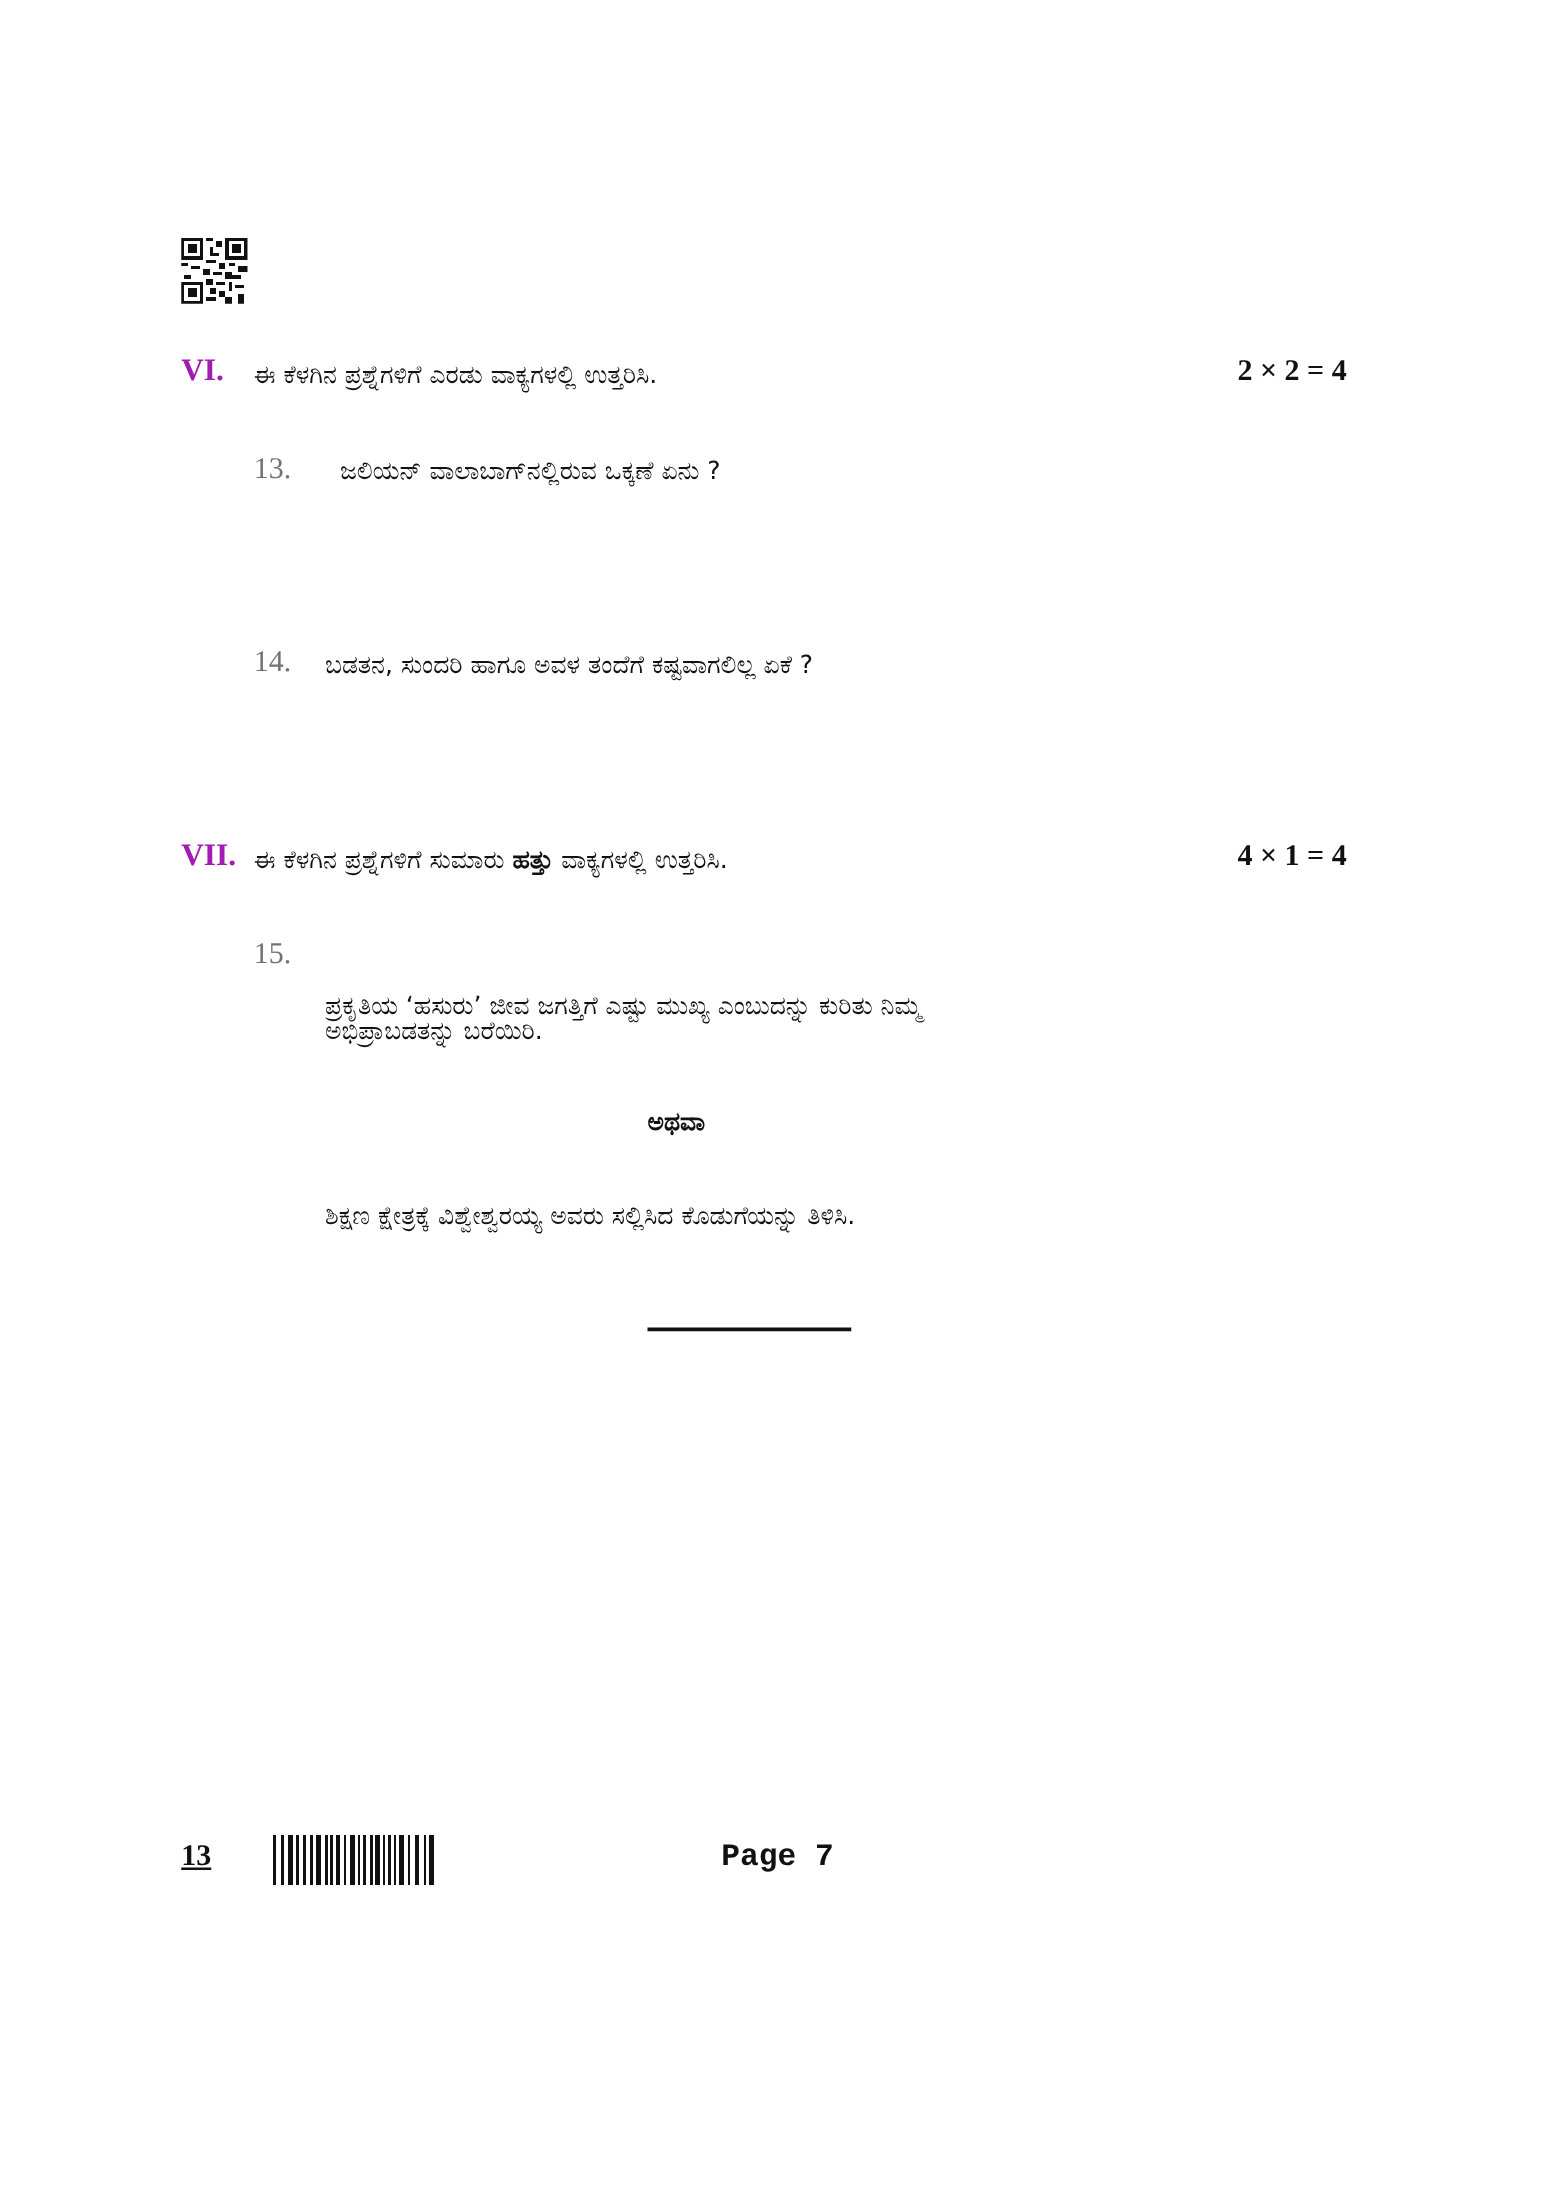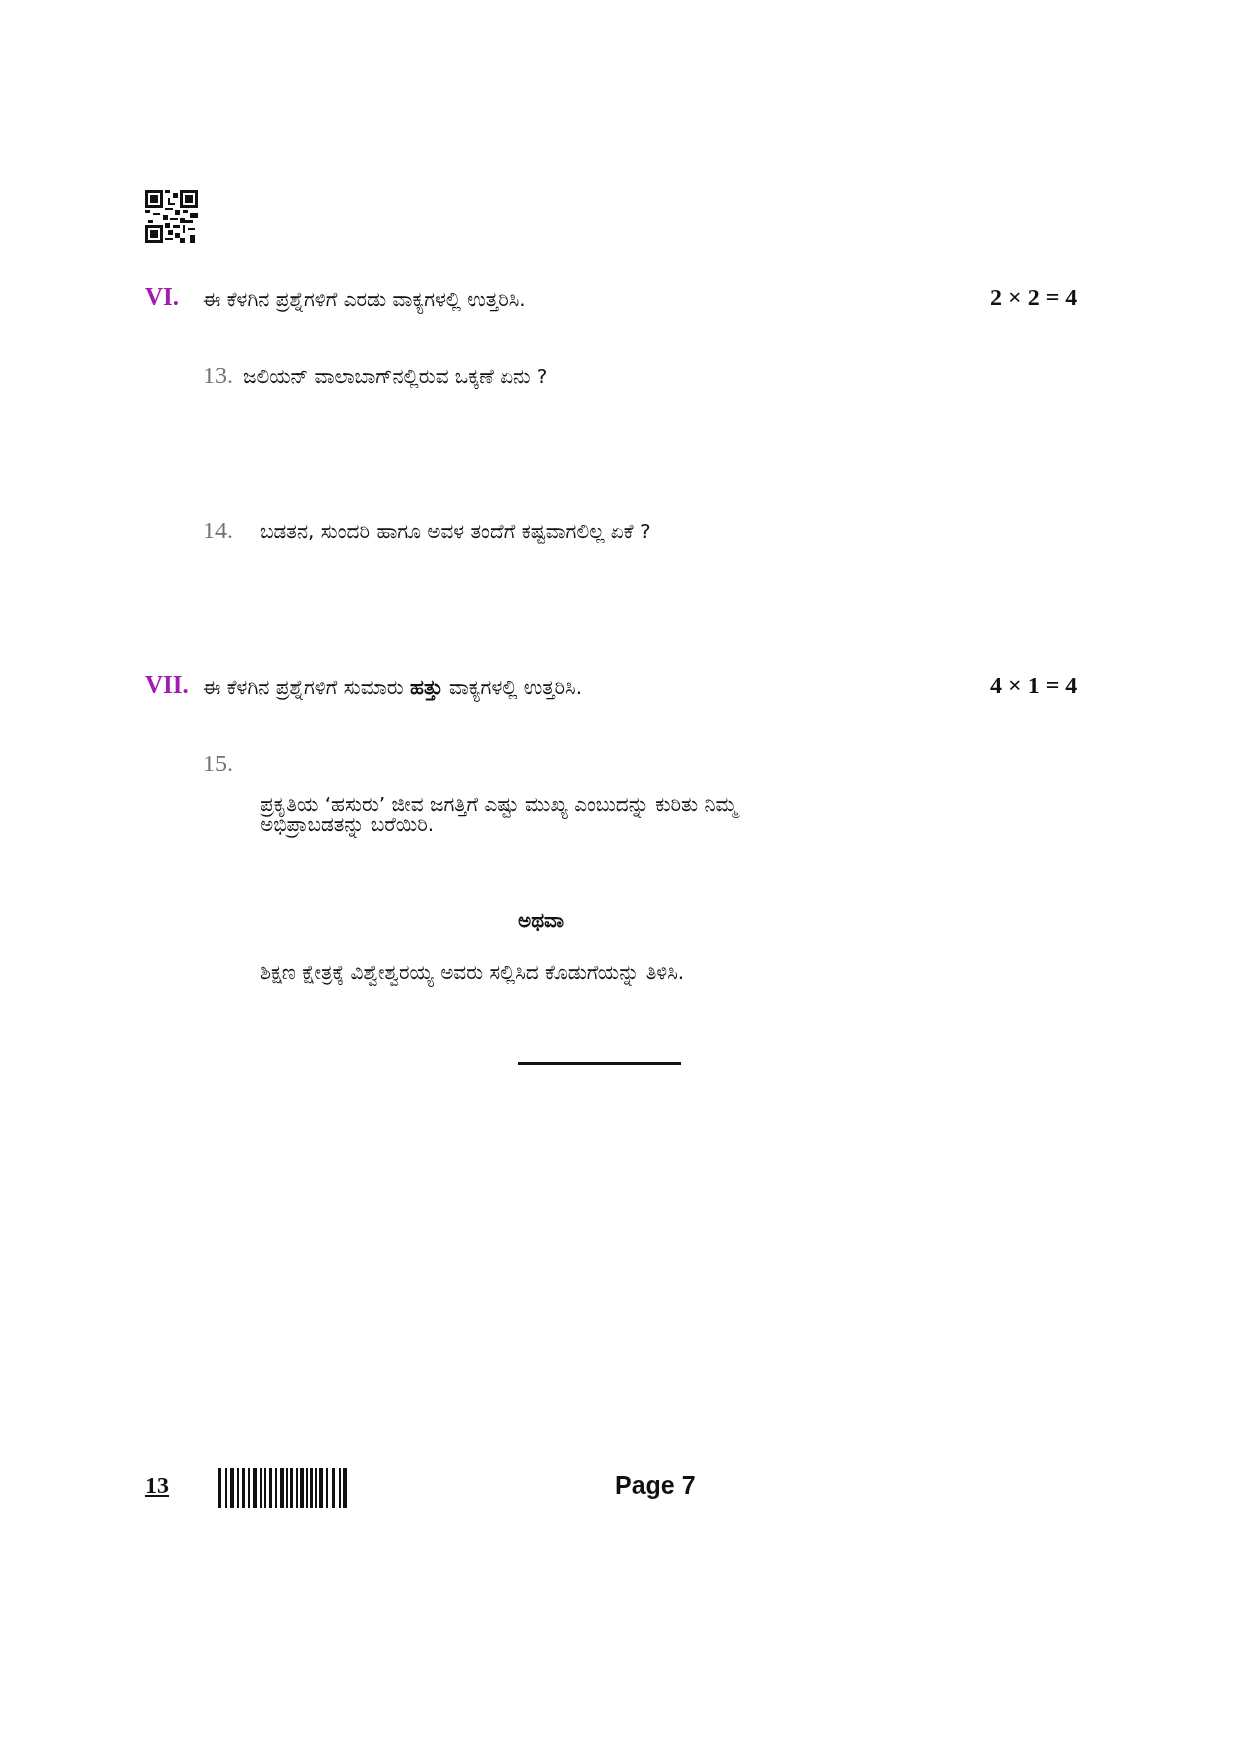--- a/index.html
+++ b/index.html
@@ -37,41 +37,40 @@
       font-weight: bold;
       font-size: 24px;
       color: #111;
       white-space: nowrap;
     }
     .qnum {
       font-family: "Liberation Serif", "DejaVu Serif", serif;
       font-size: 24px;
       color: #737373;
     }
-    .bold { font-weight: bold; margin-top: 23px; }
+    .bold { font-weight: bold; }
     .rule {
       left: 518px; top: 1062px;
       width: 163px; height: 3px;
       background: #111;
     }
     .footer-num {
       font-family: "Liberation Serif", "DejaVu Serif", serif;
       font-weight: bold;
       font-size: 24px;
       text-decoration: underline;
     }
     .barcode {
       left: 218px; top: 1468px;
       width: 132px; height: 40px;
     }
     .page-label {
-      font-family: Liberation Sans, sans-serif;
+      font-family: Liberation Mono, monospace;
       font-weight: bold;
       font-size: 25px;
-      margin-left: 38px;
     }
   </style>
 </head>
 <body>
 
 <svg class="abs qr" viewBox="0 0 21 21" shape-rendering="crispEdges">
   <rect x="0" y="0" width="21" height="21" fill="#fff"></rect>
   <rect x="0" y="0" width="7" height="7" fill="#111"></rect>
     <rect x="1" y="1" width="5" height="5" fill="#fff"></rect>
     <rect x="2" y="2" width="3" height="3" fill="#111"></rect>
@@ -105,21 +104,21 @@
   <rect x="14" y="19" width="2" height="2" fill="#111"></rect>
     <rect x="16" y="12" width="3" height="1" fill="#111"></rect>
     <rect x="10" y="5" width="2" height="1" fill="#111"></rect>
 </svg>
 
 <div class="abs section-num" style="left:145px; top:283px;">VI.</div>
 <div class="abs kn" style="left:203px; top:287px;">ಈ ಕೆಳಗಿನ ಪ್ರಶ್ನೆಗಳಿಗೆ ಎರಡು ವಾಕ್ಯಗಳಲ್ಲಿ ಉತ್ತರಿಸಿ.</div>
 <div class="abs marks" style="left:990px; top:284px;">2 × 2 = 4</div>
 
 <div class="abs qnum" style="left:203px; top:362px;">13.</div>
-<div class="abs kn" style="left:243px; top:364px;text-align:right;">ಜಲಿಯನ್ ವಾಲಾಬಾಗ್‌ನಲ್ಲಿರುವ ಒಕ್ಕಣೆ ಏನು ?</div>
+<div class="abs kn" style="left:272px; top:364px;text-align:right;">ಜಲಿಯನ್ ವಾಲಾಬಾಗ್‌ನಲ್ಲಿರುವ ಒಕ್ಕಣೆ ಏನು ?</div>
 
 <div class="abs qnum" style="left:203px; top:517px;">14.</div>
 <div class="abs kn" style="left:260px; top:519px;">ಬಡತನ, ಸುಂದರಿ ಹಾಗೂ ಅವಳ ತಂದೆಗೆ ಕಷ್ಟವಾಗಲಿಲ್ಲ  ಏಕೆ ?</div>
 
 <div class="abs section-num" style="left:145px; top:671px;">VII.</div>
 <div class="abs kn" style="left:203px; top:675px;"><span>ಈ ಕೆಳಗಿನ ಪ್ರಶ್ನೆಗಳಿಗೆ ಸುಮಾರು </span><span class="bold">ಹತ್ತು</span><span> ವಾಕ್ಯಗಳಲ್ಲಿ ಉತ್ತರಿಸಿ.</span></div>
 <div class="abs marks" style="left:990px; top:672px;">4 × 1 = 4</div>
 
 <div class="abs qnum" style="left:203px; top:750px;">15.</div>
 <div class="abs kn" style="left:260px; top:752px;margin-top:40px;">ಪ್ರಕೃತಿಯ ‘ಹಸುರು’ ಜೀವ ಜಗತ್ತಿಗೆ ಎಷ್ಟು ಮುಖ್ಯ ಎಂಬುದನ್ನು ಕುರಿತು ನಿಮ್ಮ</div>

